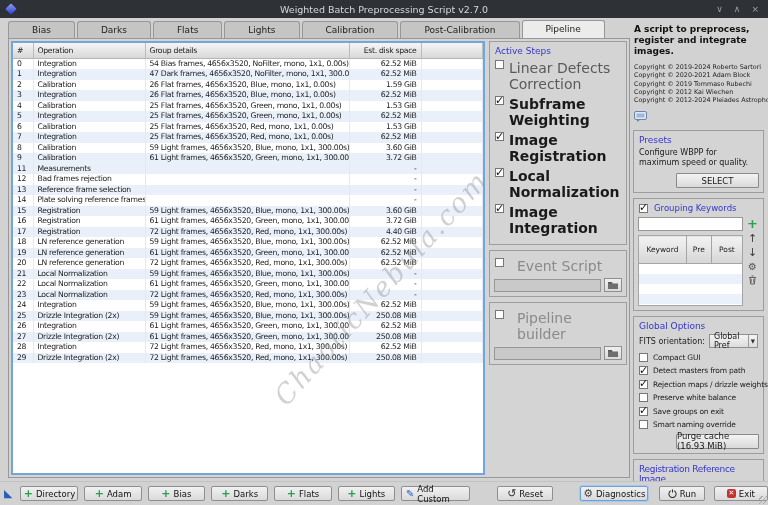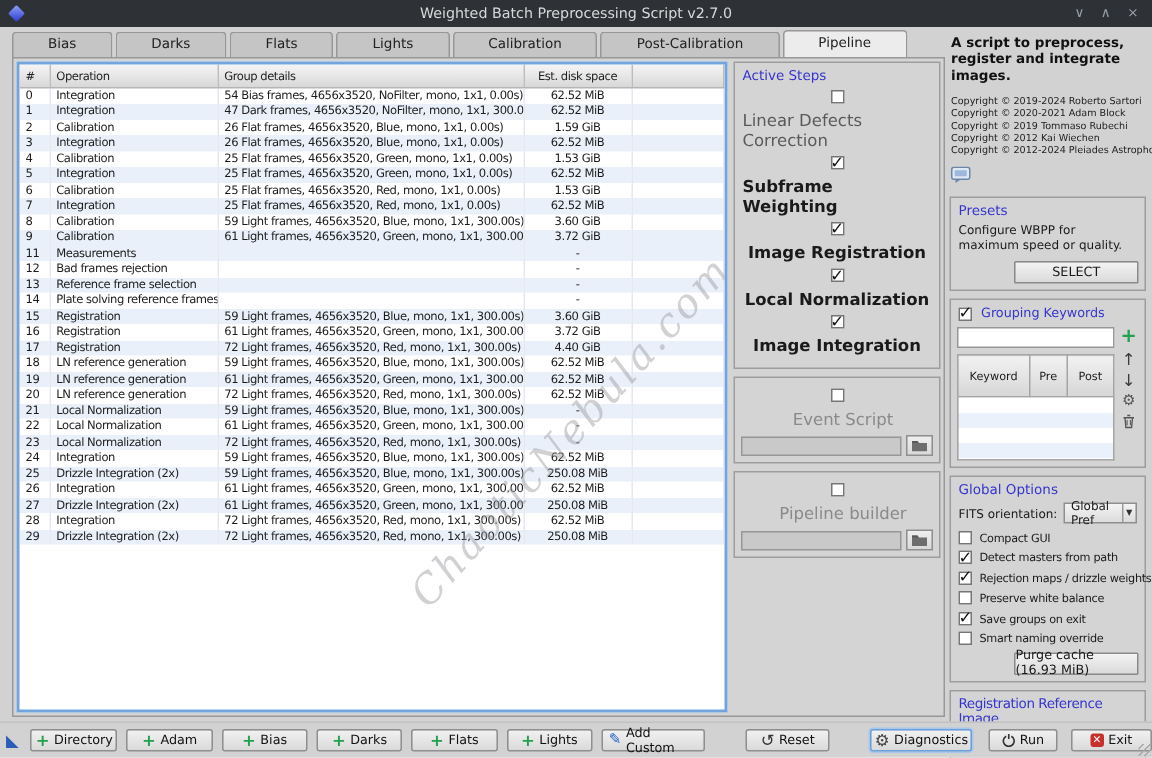--- a/index.html
+++ b/index.html
@@ -28,29 +28,29 @@
   .table-wrap { position:absolute; top:2px; left:2px; width:474px; bottom:2px;
     border:2px solid #72a5de; background:#ffffff; overflow:hidden; }
   table.ptable { border-collapse:collapse; table-layout:fixed; width:100%;
     font-size:7.7px; letter-spacing:-0.3px; }
   .ptable th { background:linear-gradient(#f5f5f5,#d8d8d8); font-weight:normal; text-align:left;
     height:15px; padding:0 4px; border-right:1px solid #bcbcbc; border-bottom:1px solid #b5b5b5;
     color:#222; white-space:nowrap; overflow:hidden; }
   .ptable td { height:10.5px; line-height:10.5px; padding:0 4px; white-space:nowrap; overflow:hidden;
     border-right:1px solid #e3e8f1; color:#1c1c1c; }
   .ptable tr.alt { background:#e9f0fa; }
-  .ptable th.est, .ptable td.est { text-align:center;margin-left:19px; }
+  .ptable th.est, .ptable td.est { text-align:right;margin-left:19px; }
   .watermark { position:absolute; left:368px; top:245px; transform:translate(-50%,-50%) rotate(-48deg);
     font-family:"DejaVu Serif", serif; font-style:italic; font-size:27px; letter-spacing:2px;
     color:rgba(152,150,158,0.45); white-space:nowrap; pointer-events:none; z-index:3; }
   
   .midcol { position:absolute; top:2px; left:480px; width:138px; bottom:2px; }
   .groupbox { border:1px solid #9d9d9d; background:#d4d4d4; padding:3px 4px 4px 4px; margin-bottom:5px; }
   .gb-title { color:#3535cd; margin:1px 0 3px 1px; font-size:9px; }
-  .chk-row { display:flex; align-items:center; gap:5px; margin:4px 1px 4px 1px; font-size:11px;flex-direction:column; }
+  .chk-row { display:flex; align-items:flex-start; gap:5px; margin:4px 1px 4px 1px; font-size:14px; }
   .cb { width:9px; height:9px; border:1px solid #767676; background:#fff; flex:none; position:relative; }
   [data-checked="true"] > .cb::after { content:"✓"; position:absolute; left:-1px; top:-3.5px;
     font-size:11px; font-weight:bold; color:#111; }
   .steps .chk-row[data-checked="true"] .lbl { font-weight:bold; }
   .steps .chk-row[data-checked="false"] .lbl { color:#5a5a5a; }
   .dis-lbl { color:#8a8a8a; margin-left:8px; }
   .input-row { display:flex; align-items:center; gap:3px; margin-top:4px; }
   .tinput { flex:1; height:13px; border:1px solid #979797; background:#fff; font-family:inherit;
     font-size:7.5px; padding:0 2px; min-width:0; color:#1a1a1a; }
   .tinput:disabled { background:#c9c9c9; color:#8a8a8a; }

